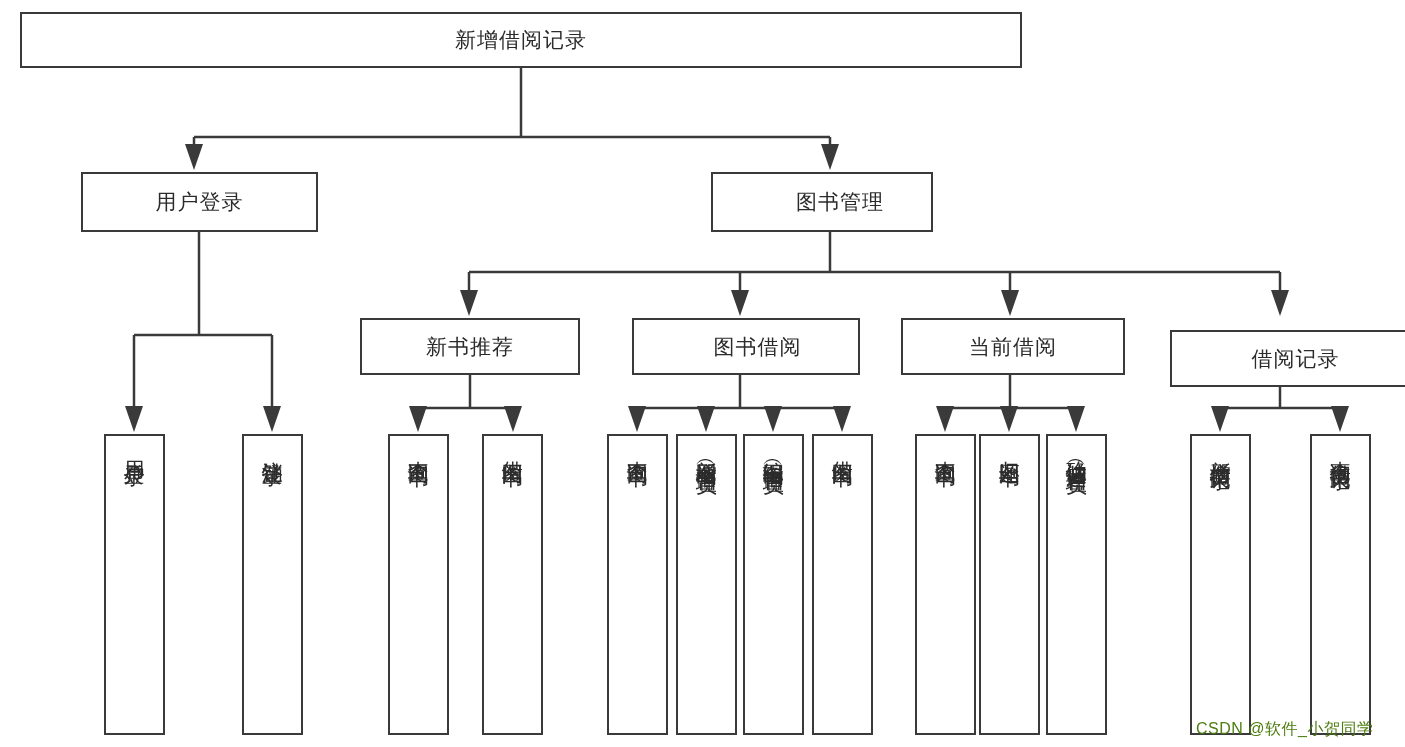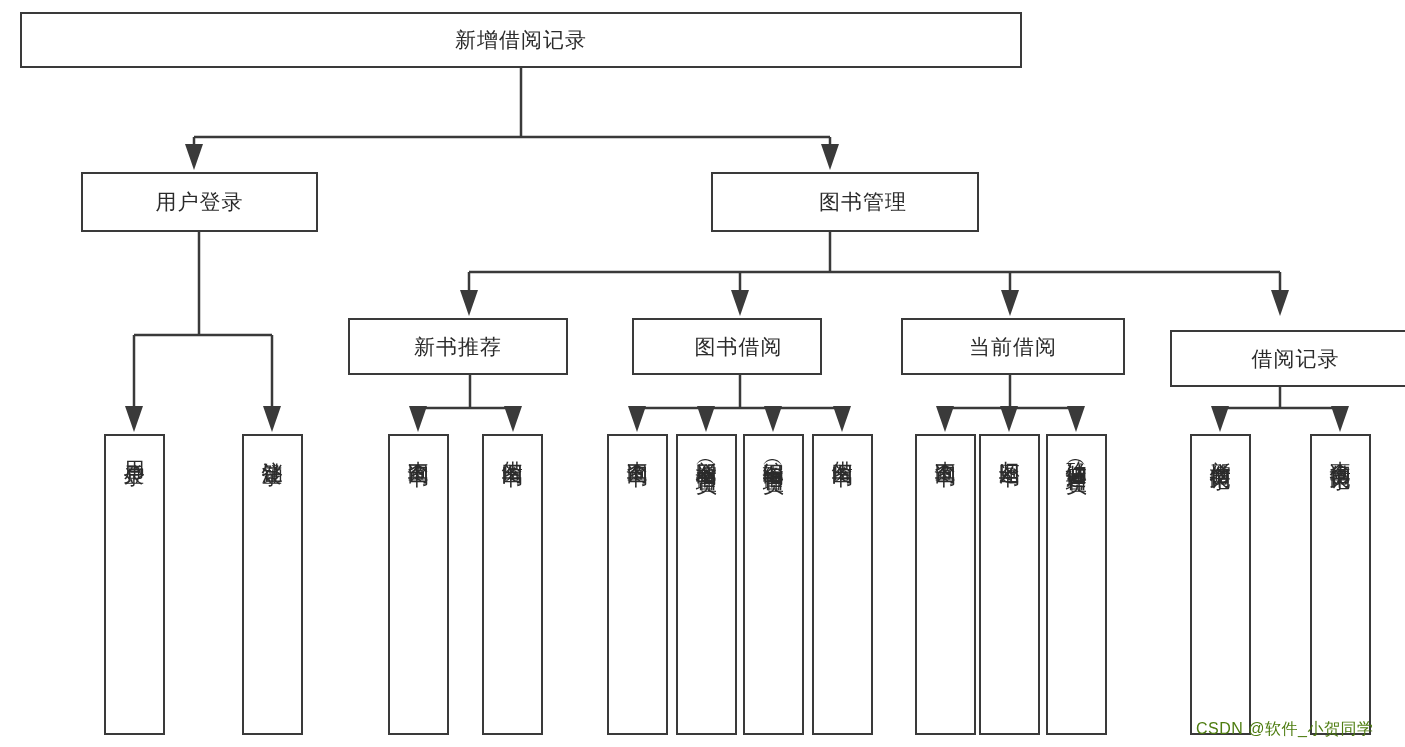--- a/index.html
+++ b/index.html
@@ -121,27 +121,27 @@
       <polygon points="1331,406 1349,406 1340,432" fill="#3a3a3a"></polygon>
     </svg>
 
   <div id="nodes">
       <div class="node horiz" style="left: 20px; top: 12px; width: 1002px; height: 56px;">
         <span>新增借阅记录</span>
       </div>
       <div class="node horiz" style="left: 81px; top: 172px; width: 237px; height: 60px;">
         <span>用户登录</span>
       </div>
-      <div class="node horiz" style="left: 711px; top: 172px; width: 268px; height: 60px; padding-left: 36px;">
+      <div class="node horiz" style="left: 711px; top: 172px; width: 222px; height: 60px; padding-left: 36px;">
         <span>图书管理</span>
       </div>
-      <div class="node horiz" style="left: 348px; top: 318px; width: 220px; height: 57px;">
+      <div class="node horiz" style="left: 360px; top: 318px; width: 220px; height: 57px;">
         <span>新书推荐</span>
       </div>
-      <div class="node horiz" style="left: 632px; top: 318px; width: 190px; height: 57px; padding-left: 23px;">
+      <div class="node horiz" style="left: 632px; top: 318px; width: 228px; height: 57px; padding-left: 23px;">
         <span>图书借阅</span>
       </div>
       <div class="node horiz" style="left: 901px; top: 318px; width: 224px; height: 57px;">
         <span>当前借阅</span>
       </div>
       <div class="node horiz" style="left: 1170px; top: 330px; width: 251px; height: 57px;">
         <span>借阅记录</span>
       </div>
       <div class="node vert" style="left: 104px; top: 434px; width: 61px; height: 301px;">
         <span class="vtext">用户登录</span>

